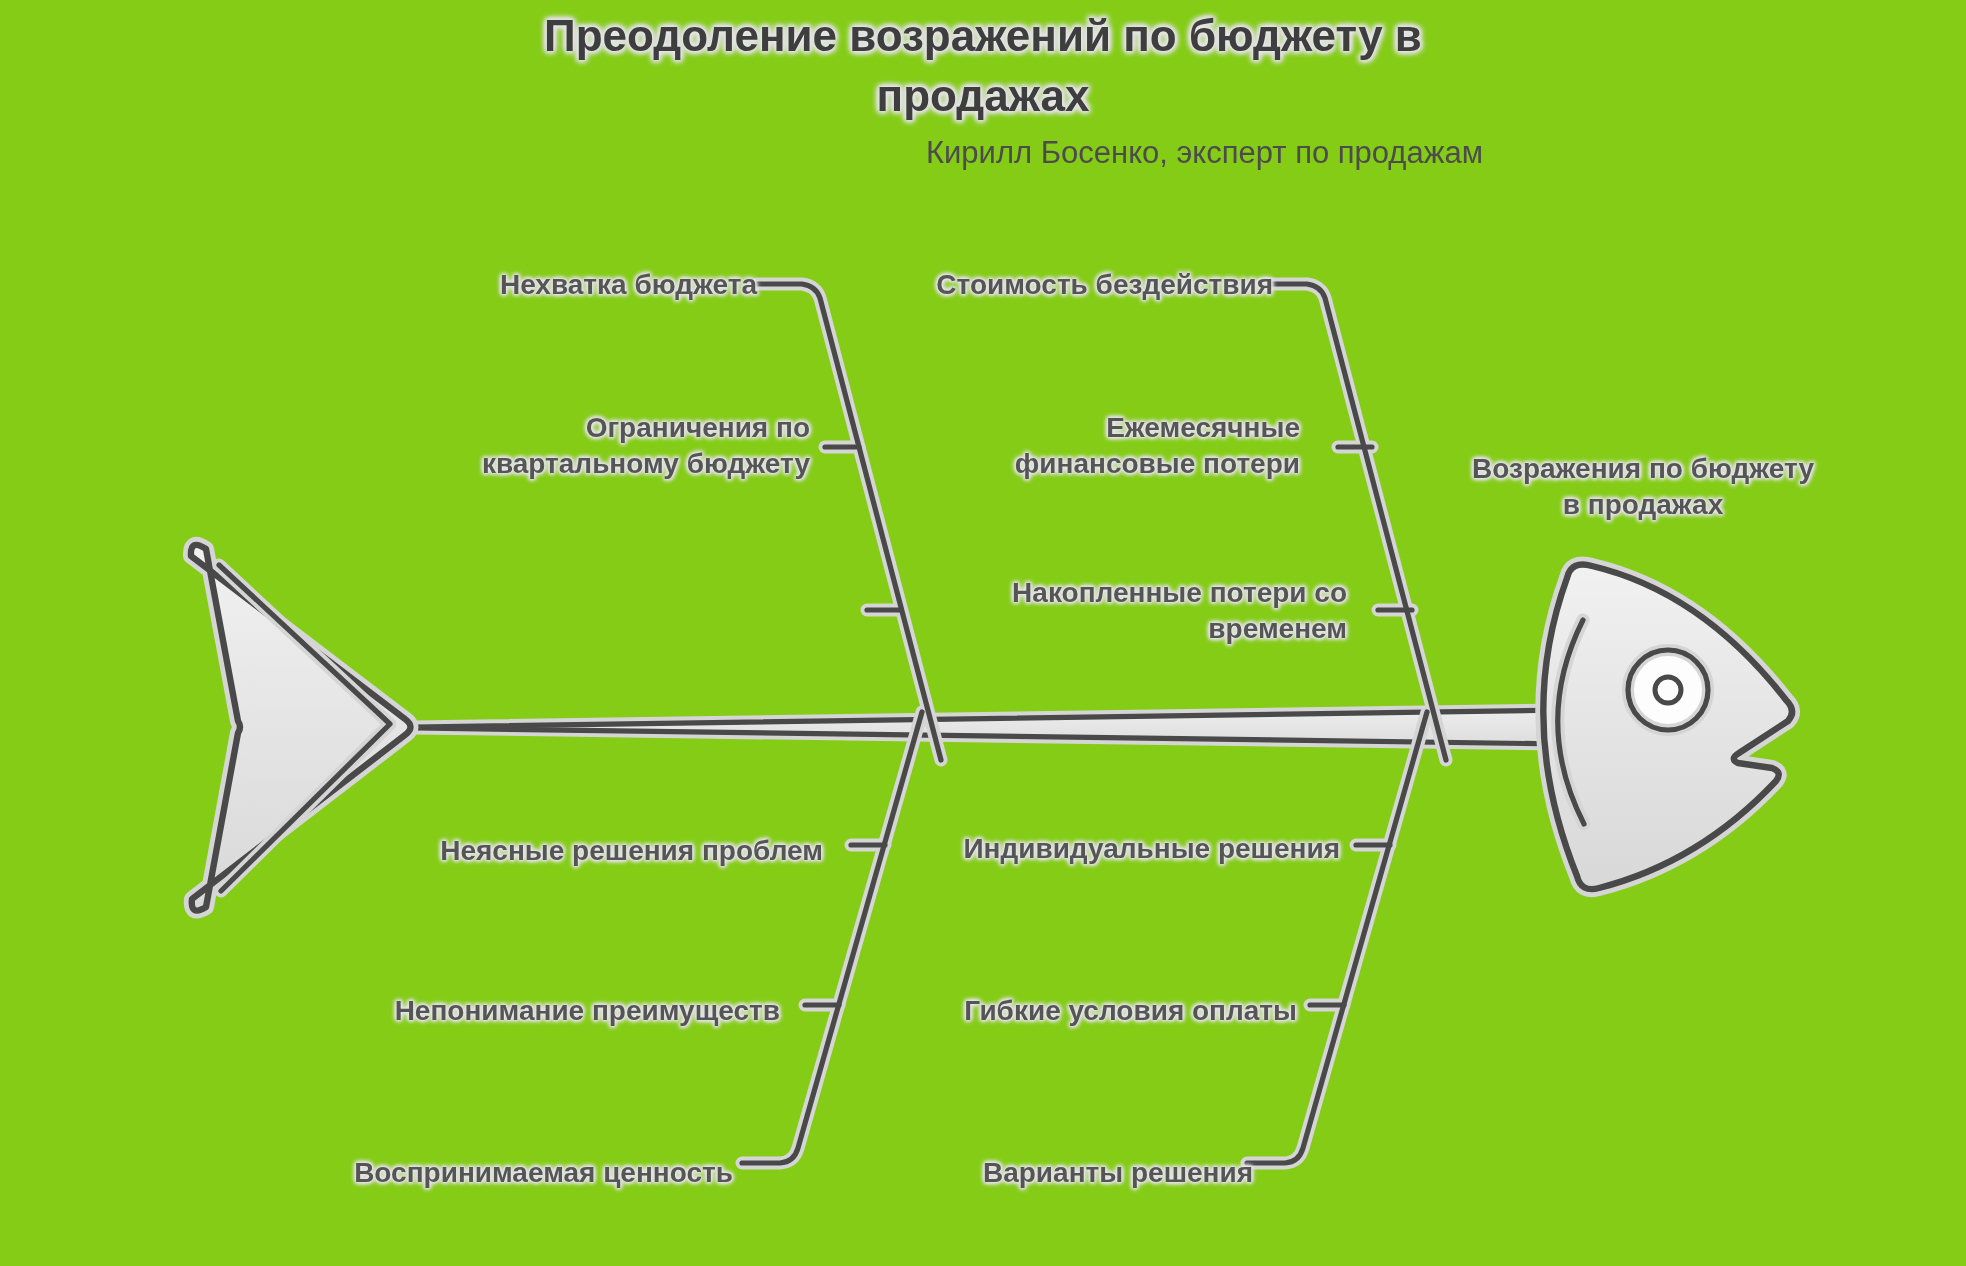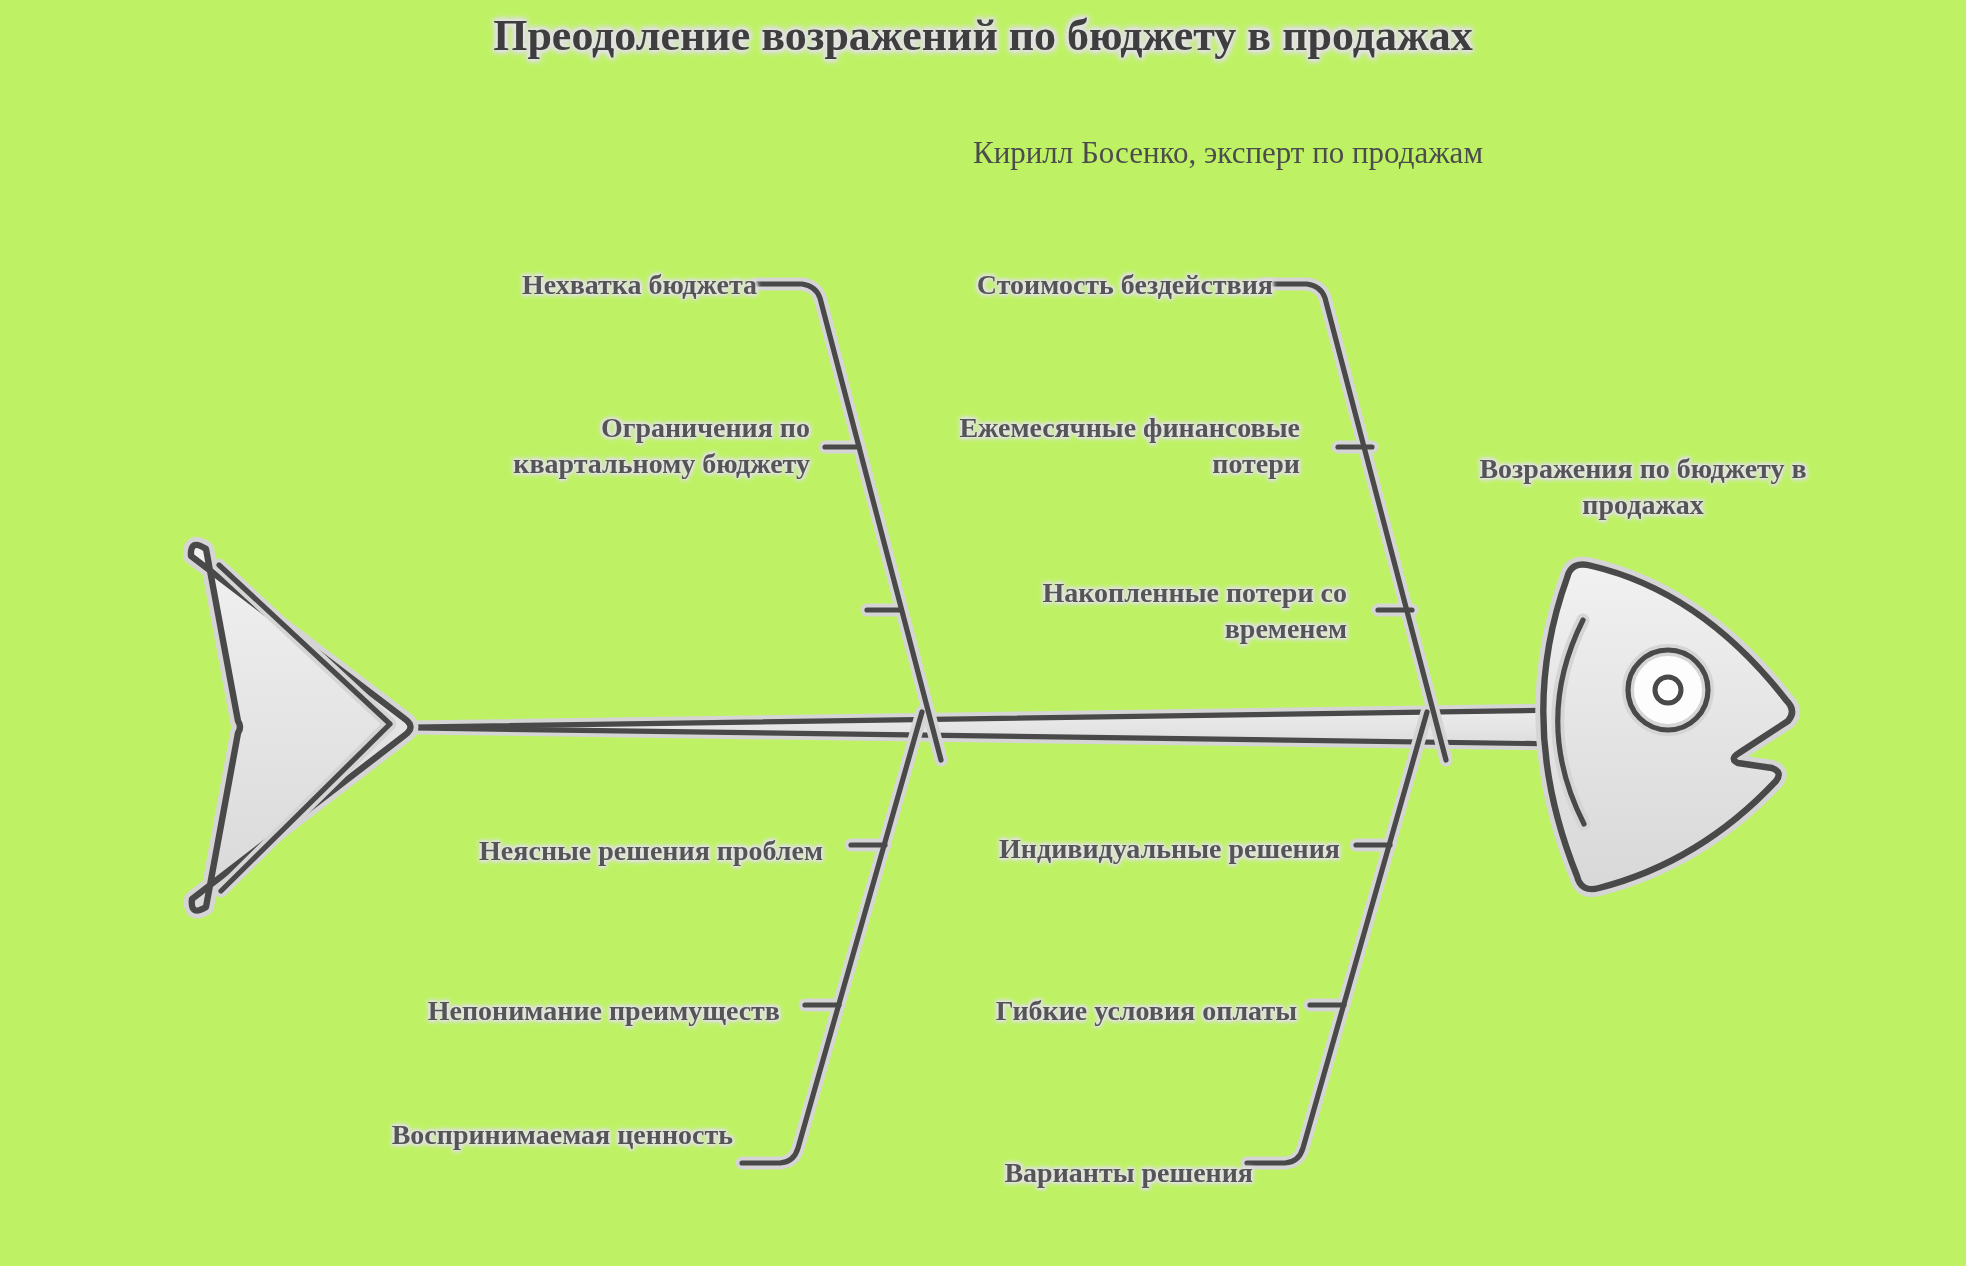--- a/index.html
+++ b/index.html
@@ -1,21 +1,21 @@
 <!DOCTYPE html>
 <html><head>
 <meta charset="utf-8">
 <style>
   html,body{margin:0;padding:0;background:#ffffff;}
   .stage{
     position:relative;
     width:1966px;height:1266px;
     overflow:hidden;
-    background:#bef264;
-    font-family:Liberation Serif, serif;
+    background:#84cc16;
+    font-family:Liberation Sans, sans-serif;
   }
   .stage svg{position:absolute;left:0;top:0;}
 
   
   .halo{fill:none;stroke:#d5d5d5;stroke-width:13;stroke-linecap:round;stroke-linejoin:round;}
   .halo-thick{fill:none;stroke:#d5d5d5;stroke-width:16;stroke-linecap:round;stroke-linejoin:round;}
   .ink{fill:none;stroke:#494949;stroke-width:5.2;stroke-linecap:round;stroke-linejoin:round;}
   .ink-thick{fill:none;stroke:#494949;stroke-width:6.4;stroke-linecap:round;stroke-linejoin:round;}
 
   
@@ -128,19 +128,19 @@
 
   <div class="lbl nowrap" style="right:1209px;top:267px;text-align:center;">Нехватка бюджета</div>
   <div class="lbl nowrap" style="right:693px;top:267px;">Стоимость бездействия</div>
 
   <div class="lbl" style="right:1156px;top:410px;width:335px;">Ограничения по квартальному бюджету</div>
   <div class="lbl" style="right:666px;top:410px;width:370px;">Ежемесячные финансовые потери</div>
   <div class="lbl" style="right:619px;top:575px;width:355px;">Накопленные потери со временем</div>
 
   <div class="lbl nowrap" style="right:1143px;top:833px;text-align:right;">Неясные решения проблем</div>
   <div class="lbl nowrap" style="right:1186px;top:993px;">Непонимание преимуществ</div>
-  <div class="lbl nowrap" style="right:1233px;top:1117px;">Воспринимаемая ценность</div>
+  <div class="lbl nowrap" style="right:1233px;top:1155px;">Воспринимаемая ценность</div>
 
   <div class="lbl nowrap" style="right:626px;top:831px;padding-left:36px;">Индивидуальные решения</div>
   <div class="lbl nowrap" style="right:669px;top:993px;">Гибкие условия оплаты</div>
   <div class="lbl nowrap" style="right:713px;top:1155px;">Варианты решения</div>
 
 </div>
 
 </body></html>

